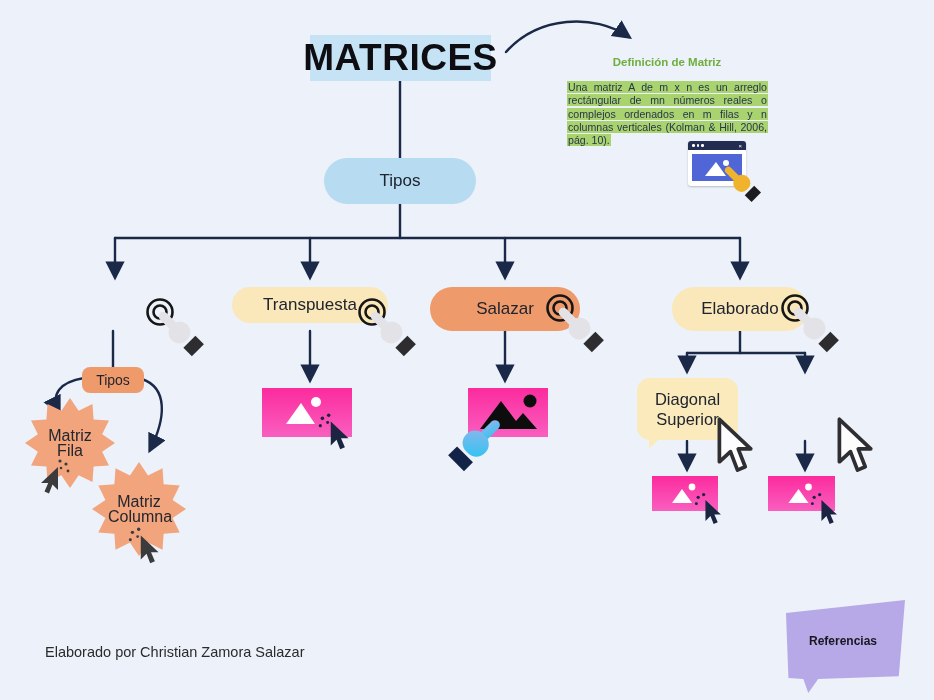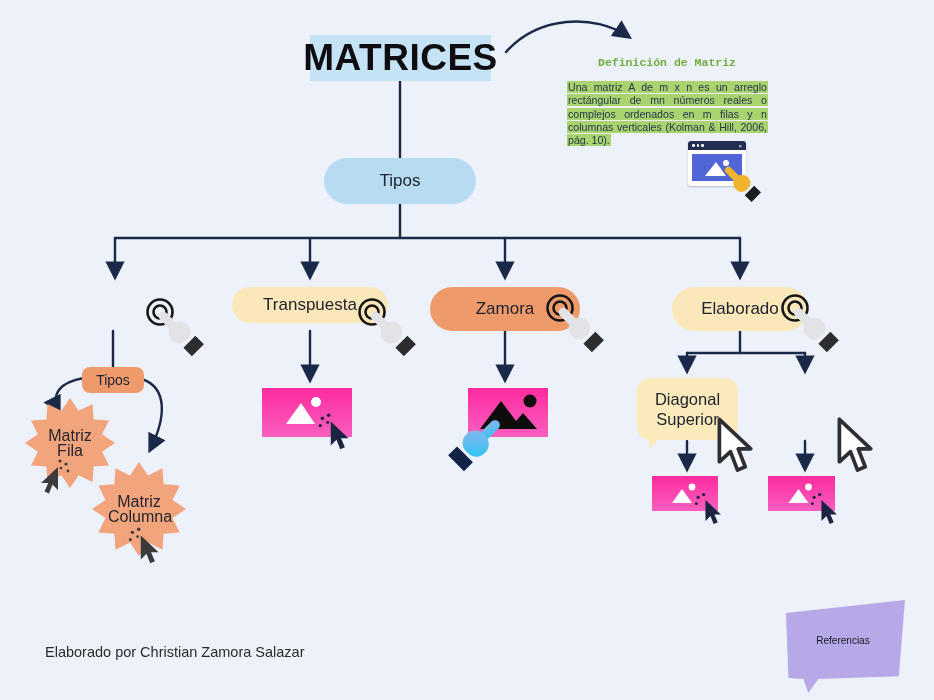--- a/index.html
+++ b/index.html
@@ -6,21 +6,21 @@
   .canvas{position:relative;width:934px;height:700px;background:#edf1f9;overflow:hidden;
           font-family:"Liberation Sans",sans-serif;color:#1f2430;}
   .abs{position:absolute;}
   .wires{position:absolute;left:0;top:0;width:934px;height:700px;pointer-events:none;}
 
   .title{left:310px;top:35px;width:181px;height:46px;background:#c6e3f6;
          display:flex;align-items:center;justify-content:center;
          font-size:37px;font-weight:800;letter-spacing:.5px;color:#0d0d12;}
 
   .def-head{left:567px;top:56px;width:200px;text-align:center;
-            font-size:11.5px;font-weight:bold;color:#6fae3e;font-family:Liberation Mono, monospace;}
+            font-size:11.5px;font-weight:bold;color:#6fae3e;}
   .def-body{left:567px;top:81px;width:201px;font-size:10.6px;line-height:13.3px;
             color:#27364d;text-align:justify;}
   .def-body .hl{background:#a9d36e;padding:0 1px;-webkit-box-decoration-break:clone;box-decoration-break:clone;}
 
   .browser{left:688px;top:141px;width:58px;height:45px;background:#ffffff;border-radius:3px;
            box-shadow:0 1px 2px rgba(20,30,60,.25);}
   .browser .bar{position:absolute;left:0;top:0;right:0;height:9px;background:#232d52;
                 border-radius:3px 3px 0 0;display:flex;align-items:center;padding:0 4px;gap:2px;}
   .browser .dot{width:2.5px;height:2.5px;border-radius:50%;background:#ffffff;}
   .browser .bx{margin-left:auto;color:#fff;font-size:6px;line-height:6px;}
@@ -65,21 +65,21 @@
                  border:7px solid transparent;border-top-color:#faeabc;border-left-color:#faeabc;}
   .bubble span{display:block;width:90px;}
   .bubble.d0{left:637px;top:378px;width:101px;height:62px;}
   .bubble.d1{left:756px;top:378px;width:101px;height:62px;}
 
   .credit{left:45px;top:644px;font-size:14.5px;color:#2b2b2b;}
 
   .refs{left:781px;top:600px;width:124px;height:93px;background:#b7a9e8;
         clip-path:polygon(4% 14%,100% 0%,95% 82%,30% 85%,22% 100%,18% 85%,6% 84%);
         display:flex;align-items:center;justify-content:center;}
-  .refs span{font-size:10px;font-weight:normal;color:#17171f;margin-top:-12px;}
+  .refs span{font-size:12px;font-weight:bold;color:#17171f;margin-top:-12px;}
 
   .cur{position:absolute;}
 </style>
 </head>
 <body>
 
 <div class="canvas">
 
   <svg class="wires" viewBox="0 0 934 700">
     <defs>
@@ -138,21 +138,21 @@
   </svg>
 
   <div class="abs pill blue">
     <span>Tipos</span>
   </div>
 
   <div class="abs pill cream b1">
     <span>Transpuesta</span>
     </div>
   <div class="abs pill orange b2">
-    <span>Zamora</span>
+    <span>Salazar</span>
     </div>
   <div class="abs pill cream b3">
     <span>Elaborado</span>
     </div>
 
   <svg class="cur tap t0" viewBox="0 0 64 64">
     <circle cx="17" cy="16" r="12.5" fill="none" stroke="#161616" stroke-width="2.6"></circle>
     <circle cx="17" cy="16" r="6.5" fill="none" stroke="#161616" stroke-width="2.6"></circle>
     <g transform="rotate(-45 34 34)">
       <rect x="29.5" y="10" width="9" height="26" rx="4.5" fill="#e3e3e7"></rect>

